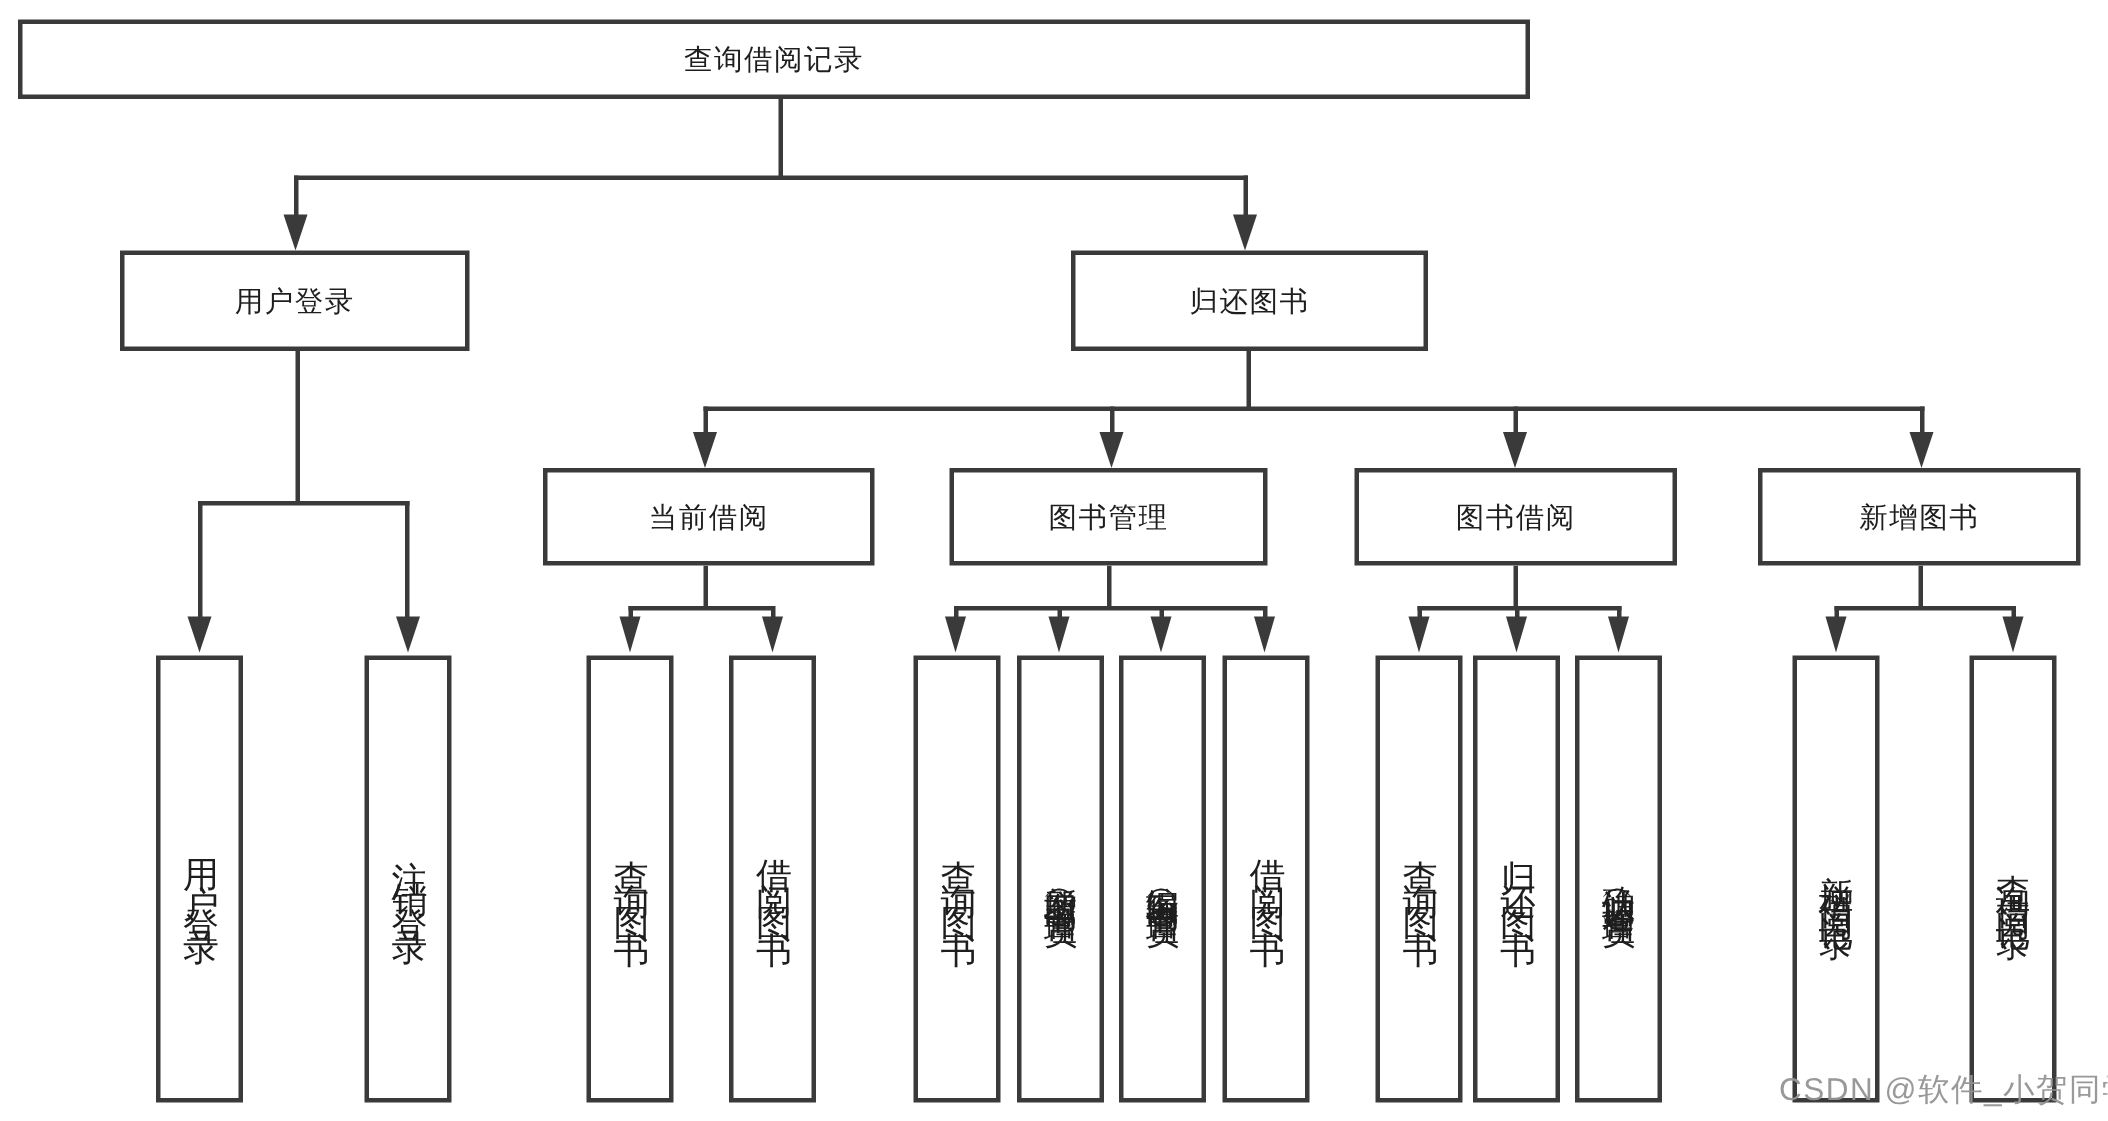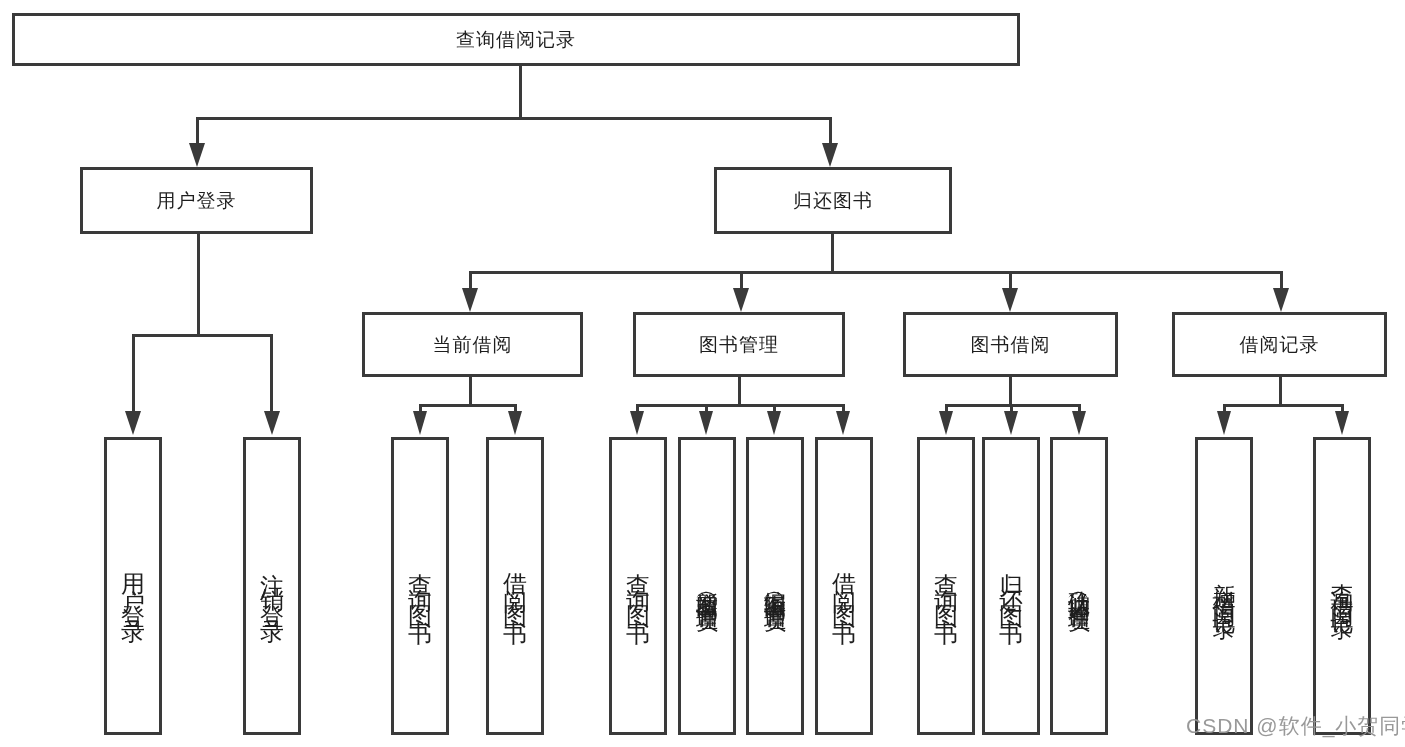--- a/index.html
+++ b/index.html
@@ -79,21 +79,21 @@
 <div class="hbox" style="left:362px;top:312px;width:221px;height:65px;">
   <span>当前借阅</span>
 </div>
 <div class="hbox" style="left:633px;top:312px;width:212px;height:65px;">
   <span>图书管理</span>
 </div>
 <div class="hbox" style="left:903px;top:312px;width:215px;height:65px;">
   <span>图书借阅</span>
 </div>
 <div class="hbox" style="left:1172px;top:312px;width:215px;height:65px;">
-  <span>借阅记录</span>
+  <span>新增图书</span>
 </div>
 
 <div class="vline" style="left:469px;top:377px;height:29px;"></div>
 <div class="hline" style="left:419px;top:404px;width:97px;"></div>
 <div class="vline" style="left:419px;top:404px;height:9px;"></div>
 <div class="arrow sm" style="left:413px;top:411px;"></div>
 <div class="vline" style="left:514px;top:404px;height:9px;"></div>
 <div class="arrow sm" style="left:508px;top:411px;"></div>
 
 <div class="vline" style="left:738px;top:377px;height:29px;"></div>

